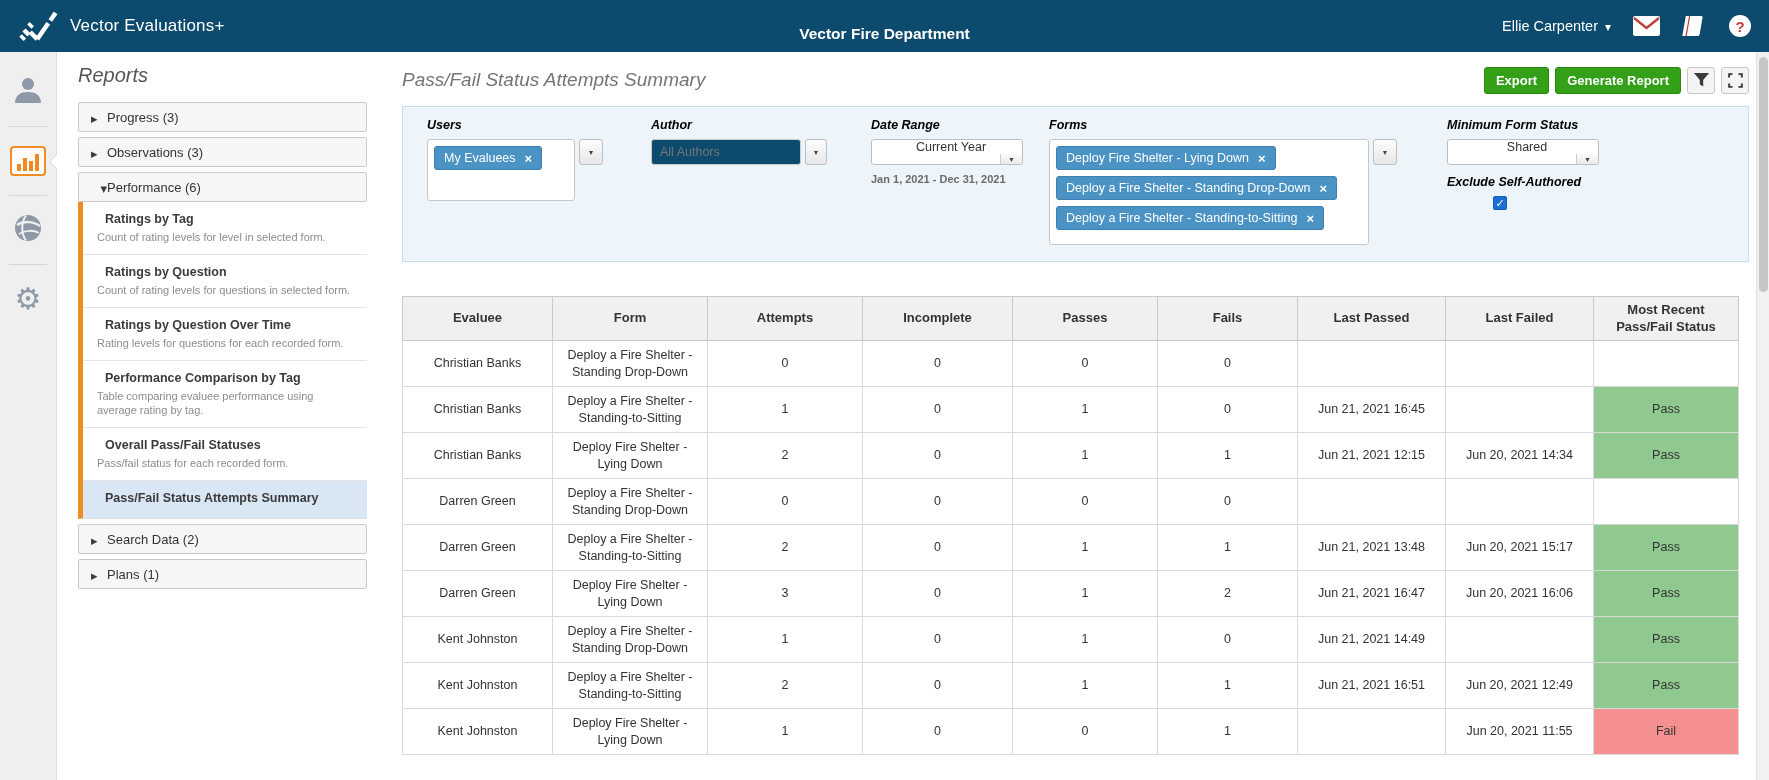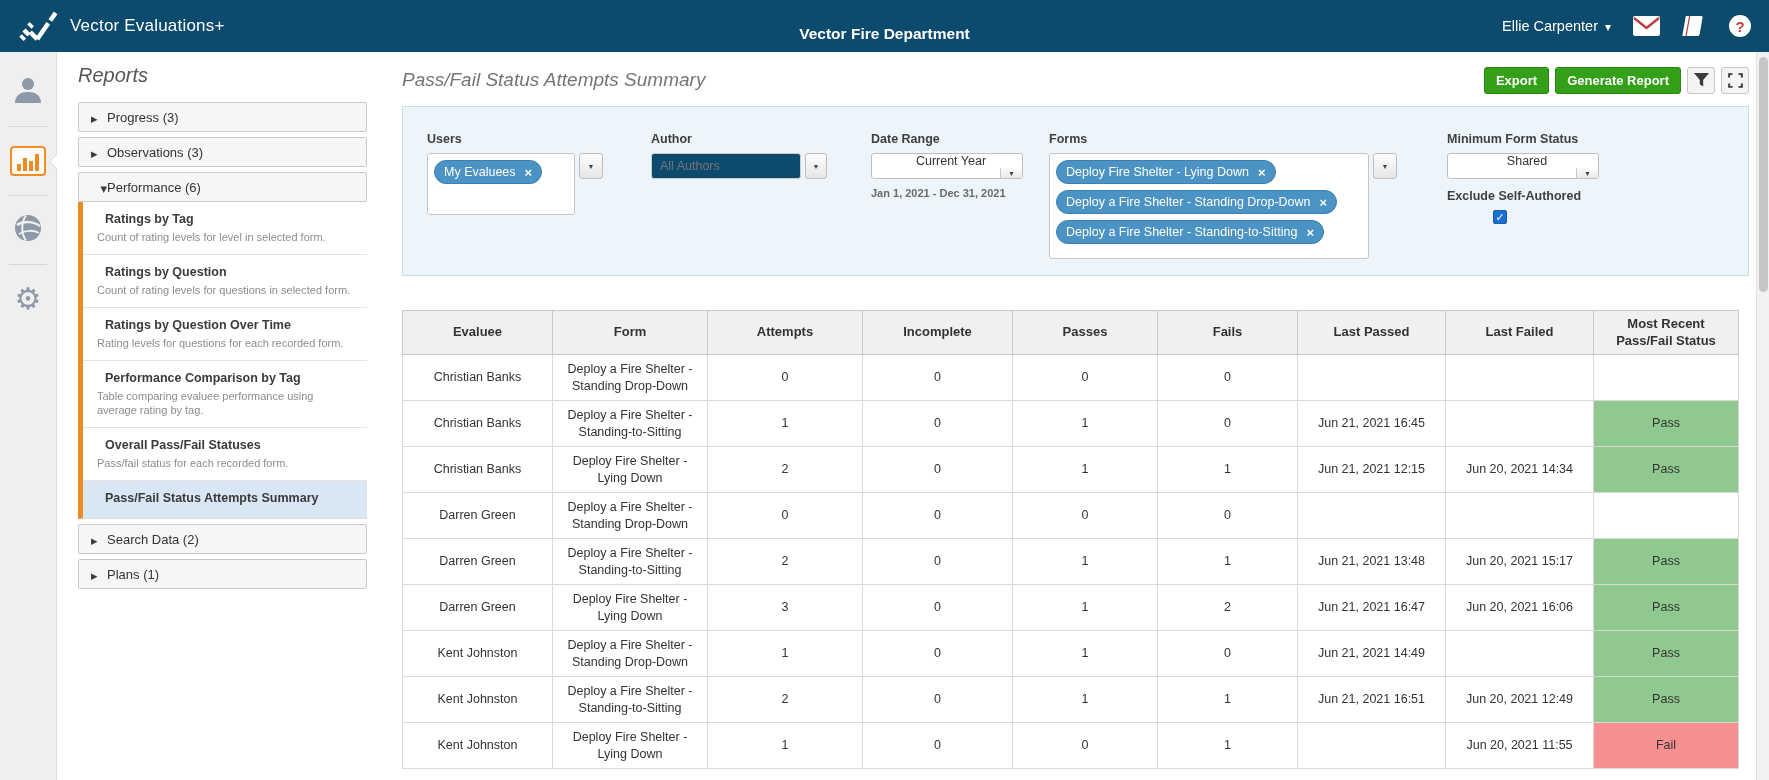--- a/index.html
+++ b/index.html
@@ -52,26 +52,26 @@
   
   .main-content { flex:1; padding:8px 20px 0 35px; }
   .main-header { display:flex; align-items:center; margin-top:4px; height:32px; }
   .page-title { font-style:italic; font-size:19px; color:#757575; }
   .main-actions { margin-left:auto; display:flex; align-items:center; gap:6px; }
   .btn-green { background:#34a018; border:1px solid #2a8711; color:#fff; font-weight:bold; font-size:13px; height:27px; padding:0 11px; border-radius:3px; cursor:pointer; font-family:inherit; }
   .btn-icon { width:28px; height:27px; background:#f4f4f4; border:1px solid #c7c7c7; border-radius:3px; display:flex; align-items:center; justify-content:center; cursor:pointer; }
 
   
   .filters-panel { margin-top:10px; background:#edf5fa; border:1px solid #c5dfec; padding:11px 14px 16px 24px; display:flex; min-height:152px; }
-  .f-label { font-weight:bold; font-size:12.5px; color:#404040; margin:14px 0 7px; }
+  .f-label { font-weight:bold; font-size:12.5px; color:#000000; margin:0 0 7px;font-style:italic; }
   .f-group { display:flex; align-items:flex-start; }
   .ms-box { background:#fff; border:1px solid #c6c6c6; border-radius:3px; padding:6px; }
   .users-box { width:148px; height:62px; }
   .forms-box { width:320px; min-height:106px; }
-  .chip { display:inline-flex; align-items:center; background:#4a93c4; border:1px solid #3d7fae; color:#fff; font-size:12.5px; padding:4px 9px; border-radius:12px; cursor:default; }
+  .chip { display:inline-flex; align-items:center; background:#4a93c4; border:1px solid #3d7fae; color:#fff; font-size:12.5px; padding:4px 9px; border-radius:3px; cursor:default; }
   .chip-x { margin-left:9px; font-weight:bold; font-size:13px; cursor:pointer; line-height:1; }
   .chip-x::before { content:"×"; }
   .chip-row { margin-bottom:6px; }
   .dd-btn { width:24px; height:26px; margin-left:4px; background:linear-gradient(#fdfdfd,#e6e6e6); border:1px solid #bfbfbf; border-radius:3px; display:flex; align-items:center; justify-content:center; cursor:pointer; }
   .dd-btn::before { content:"▼"; font-size:7px; color:#444; }
   .text-input { width:150px; height:26px; background:#0c4a6e; border:1px solid #ccc; border-radius:3px; color:#9a9a9a; font-size:12.5px; padding:0 8px; font-family:inherit; }
   .select { width:152px; height:26px; background:#fff; border:1px solid #bfbfbf; border-radius:3px; display:flex; align-items:center; padding-left:8px; font-size:12.5px; color:#333; cursor:pointer; overflow:hidden;flex-direction:column; }
   .sel-btn { margin-left:auto; width:22px; height:100%; border-left:1px solid #c9c9c9; background:linear-gradient(#fbfbfb,#e9e9e9); display:flex; align-items:center; justify-content:center; }
   .sel-btn::before { content:"▼"; font-size:7px; color:#444; }
   .date-caption { font-size:11px; font-weight:bold; color:#6b6b6b; margin-top:8px; }

